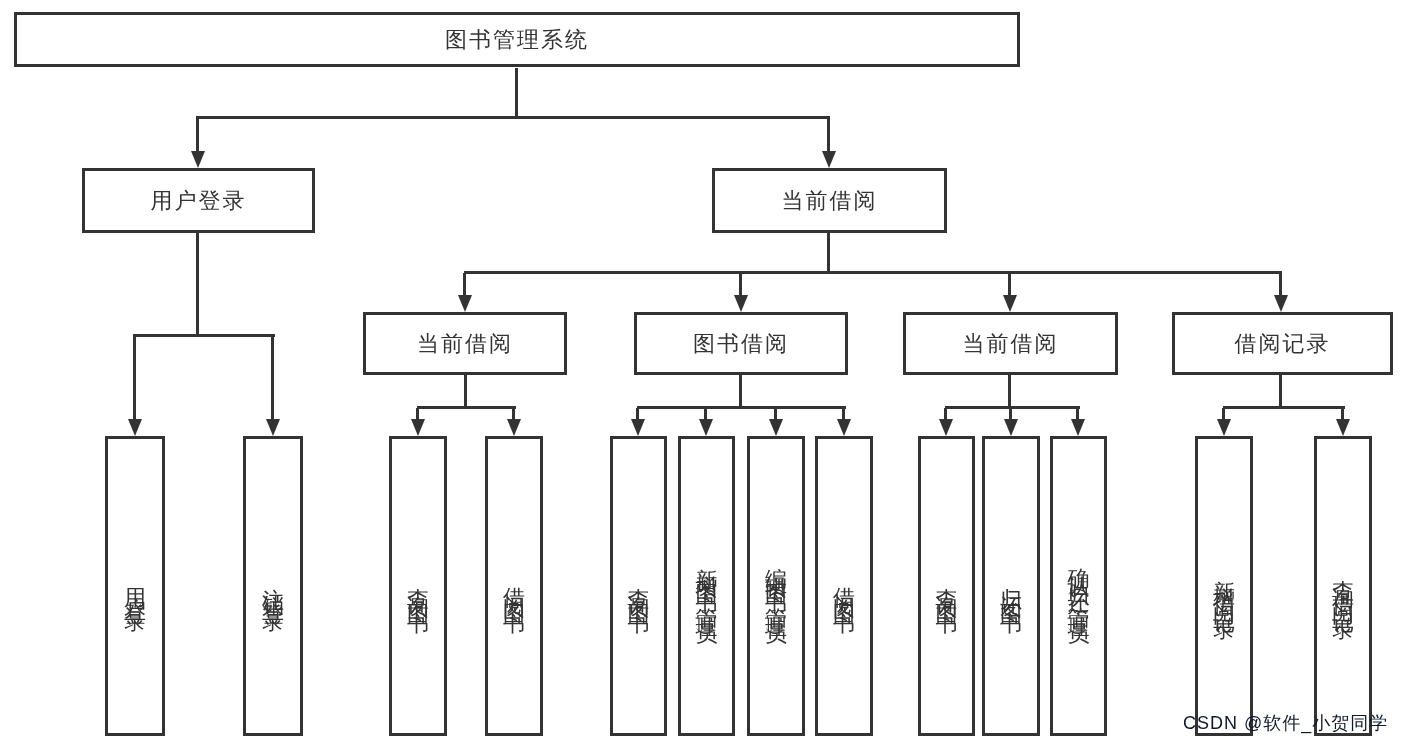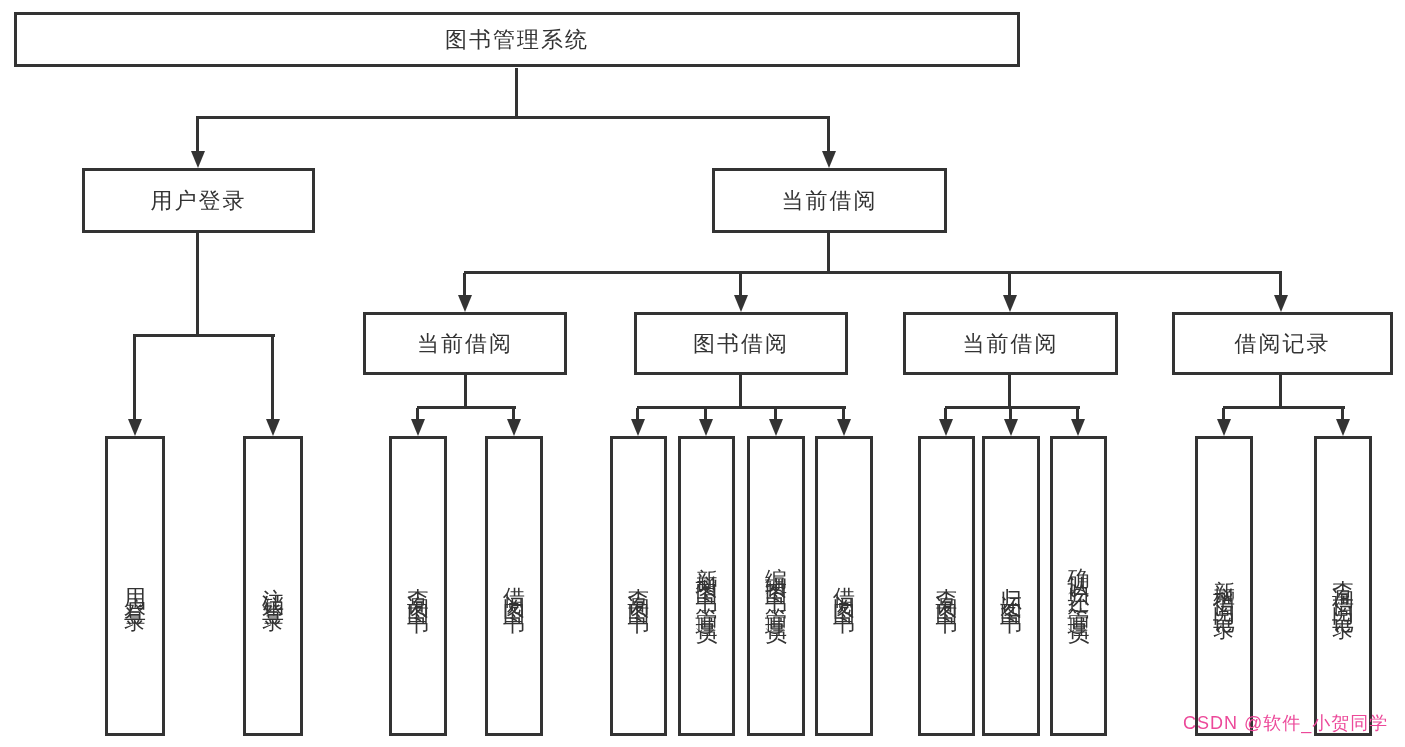--- a/index.html
+++ b/index.html
@@ -36,21 +36,21 @@
   }
   
   .vl{position:absolute;width:3px;background:#333333;}
   .hl{position:absolute;height:3px;background:#333333;}
   .ah{position:absolute;width:0;height:0;
       border-left:7px solid transparent;
       border-right:7px solid transparent;
       border-top:17px solid #333333;}
   .watermark{
     position:absolute;left:1183px;top:711px;
-    font-size:18px;color:#ec4899;letter-spacing:1px;
+    font-size:18px;color:#0f172a;letter-spacing:1px;
     white-space:nowrap;
   }
 </style>
 </head>
 <body>
 
 <div class="stage">
 
   <div class="vl" style="left:515px;top:68px;height:50px;"></div>
   <div class="hl" style="left:196px;top:116px;width:634px;"></div>

